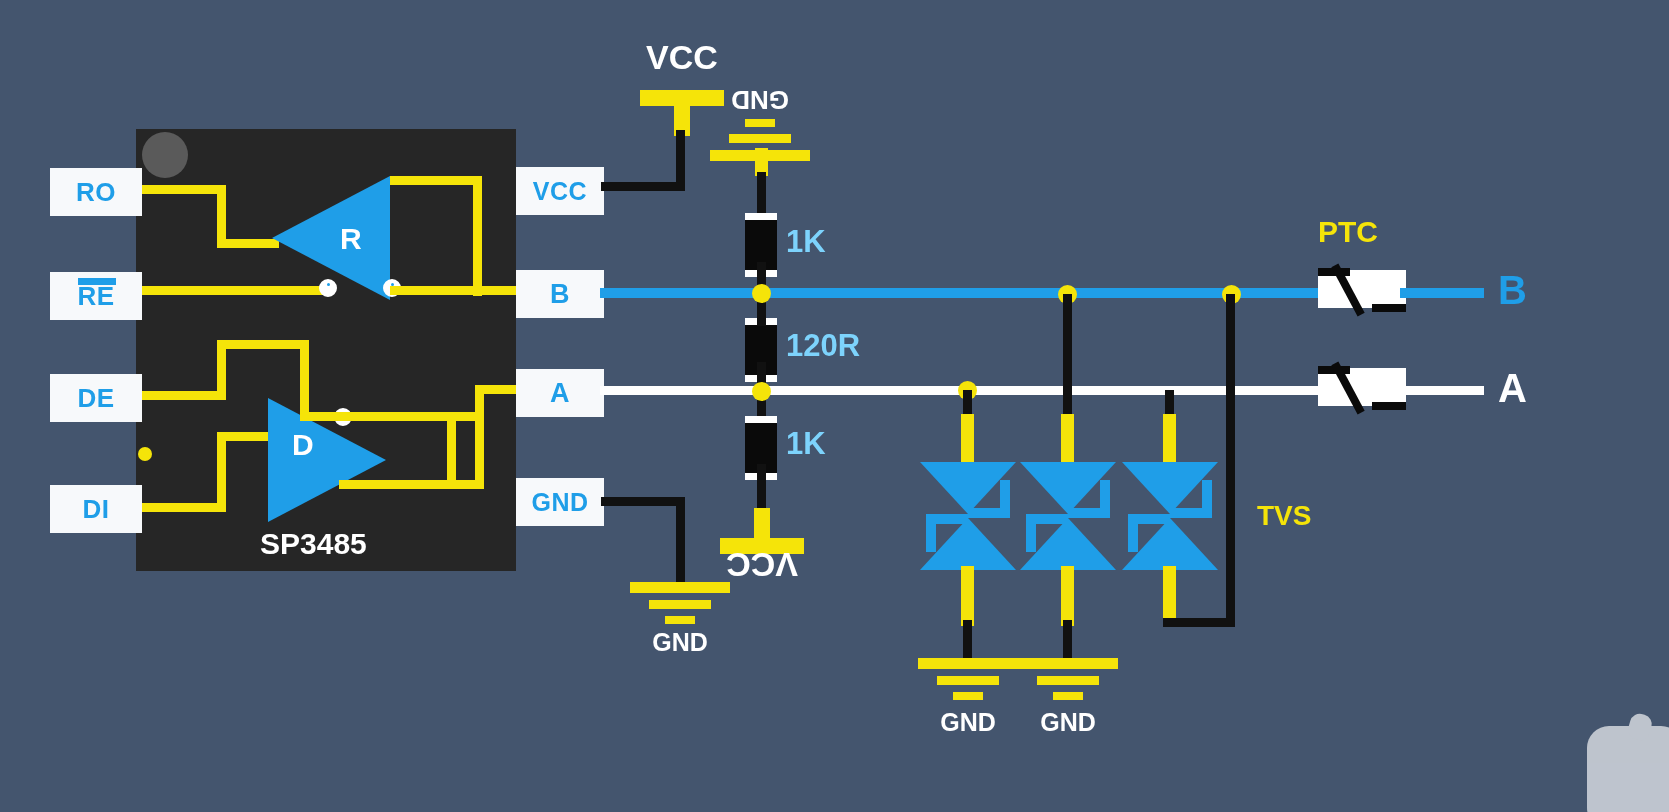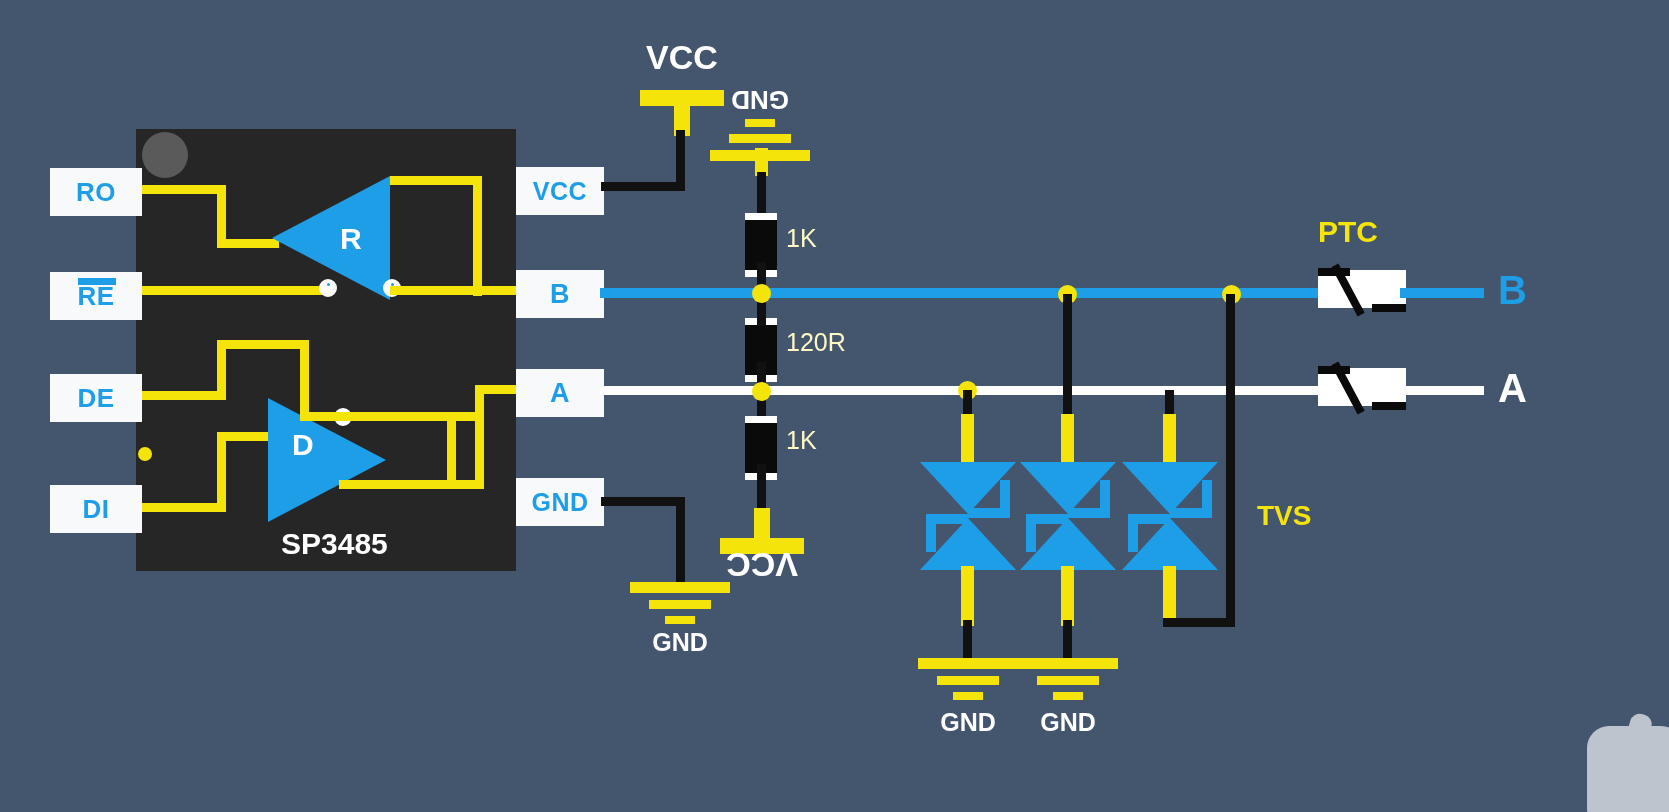--- a/index.html
+++ b/index.html
@@ -23,21 +23,21 @@
          border-bottom:62px solid transparent;border-right:118px solid #1f9ee8;}
   .tri-d{position:absolute;width:0;height:0;border-top:62px solid transparent;
          border-bottom:62px solid transparent;border-left:118px solid #1f9ee8;}
   .triletter{position:absolute;color:#ffffff;font-weight:bold;font-size:30px;}
 
   .nodedot{position:absolute;border-radius:50%;background:#f5e409;}
   .iodot{position:absolute;border-radius:50%;background:#ffffff;border:2px solid #ffffff;}
   .iodot i{display:block;width:3px;height:3px;border-radius:50%;background:#1f9ee8;margin:2px auto;}
 
   .res{position:absolute;background:#0a0a0a;border-top:7px solid #ffffff;border-bottom:7px solid #ffffff;}
-  .reslabel{position:absolute;color:#fef9c3;font-weight:normal;font-size:25px;}
+  .reslabel{position:absolute;color:#7dd3fc;font-weight:bold;font-size:31px;}
 
   
   .gnd{position:absolute;}
   .gnd b{display:block;background:#f5e409;margin:0 auto 7px auto;}
   .gndlabel{position:absolute;color:#ffffff;font-weight:bold;font-size:25px;text-align:center;}
 
   
   .vccT{position:absolute;}
   .vccT .bar{position:absolute;background:#f5e409;}
   .vcclabel{position:absolute;color:#ffffff;font-weight:bold;font-size:34px;text-align:center;}
@@ -67,21 +67,21 @@
   .corner-badge:after{content:"";position:absolute;left:42px;top:-12px;width:22px;height:26px;
                 background:#c9ced6;border-radius:10px;transform:rotate(16deg);}
 </style>
 </head>
 <body>
 
 <div id="stage">
 
   <div class="chip" style="left:136px;top:129px;width:380px;height:442px;"></div>
   <div class="chipdot" style="left:142px;top:132px;width:46px;height:46px;"></div>
-  <div class="chipname" style="left:281px;top:527px;font-size:30px;">SP3485</div>
+  <div class="chipname" style="left:260px;top:527px;font-size:30px;">SP3485</div>
 
   <div class="ywire" style="left:136px;top:185px;width:90px;height:9px;"></div>
   <div class="ywire" style="left:217px;top:185px;width:9px;height:62px;"></div>
   <div class="ywire" style="left:217px;top:239px;width:62px;height:9px;"></div>
 
   <div class="ywire" style="left:136px;top:286px;width:190px;height:9px;"></div>
 
   <div class="ywire" style="left:136px;top:391px;width:90px;height:9px;"></div>
   <div class="ywire" style="left:217px;top:340px;width:9px;height:60px;"></div>
   <div class="ywire" style="left:217px;top:340px;width:92px;height:9px;"></div>

